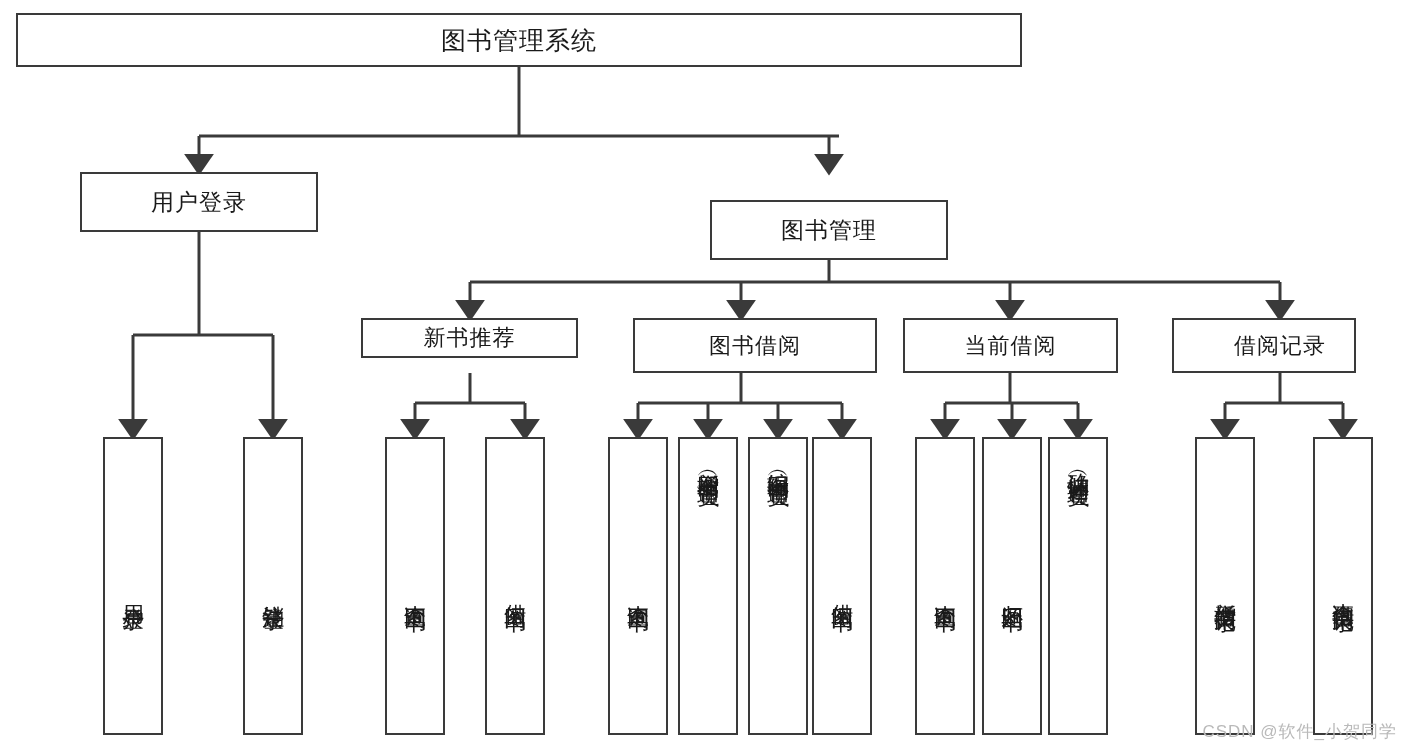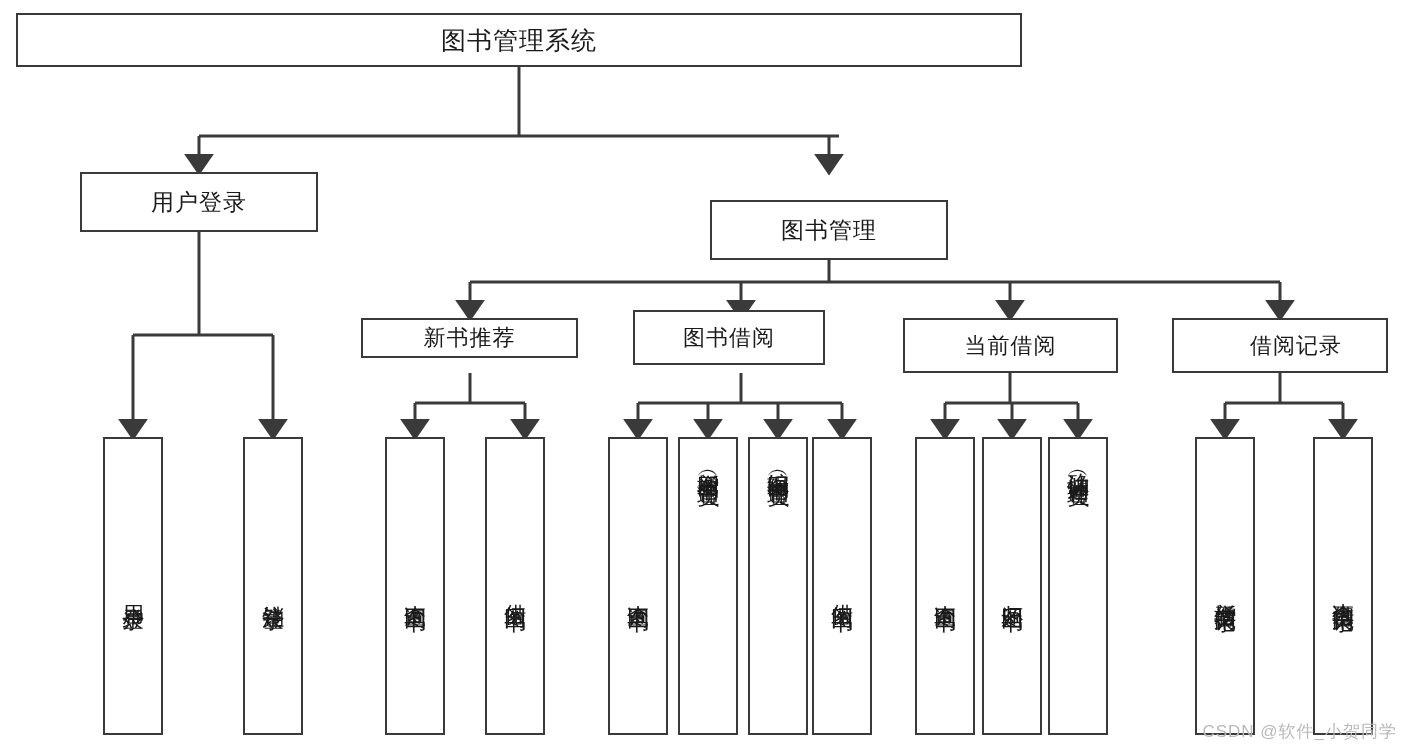--- a/index.html
+++ b/index.html
@@ -149,27 +149,27 @@
   <div class="node lvl2" style="left:80px; top:172px; width:238px; height:60px;">
     <span>用户登录</span>
   </div>
   <div class="node lvl2" style="left:710px; top:172px; width:238px; height:60px;margin-top:28px;">
     <span>图书管理</span>
   </div>
 
   <div class="node lvl3" style="left:361px; top:318px; width:217px; height:40px;">
     <span>新书推荐</span>
   </div>
-  <div class="node lvl3" style="left:633px; top:310px; width:192px; height:55px;">
+  <div class="node lvl3" style="left:633px; top:318px; width:244px; height:55px;">
     <span>图书借阅</span>
   </div>
   <div class="node lvl3" style="left:903px; top:318px; width:215px; height:55px;">
     <span>当前借阅</span>
   </div>
-  <div class="node lvl3" style="left:1172px; top:318px; width:216px; height:55px;padding-left:32px;">
+  <div class="node lvl3" style="left:1172px; top:318px; width:184px; height:55px;padding-left:32px;">
     <span>借阅记录</span>
   </div>
 
   <div class="node leaf" style="left:103px; top:437px; width:60px; height:298px;">
     <div class="leafwrap">
       <span class="vtext">用户登录</span>
     </div>
   </div>
   <div class="node leaf" style="left:243px; top:437px; width:60px; height:298px;">
     <div class="leafwrap">

